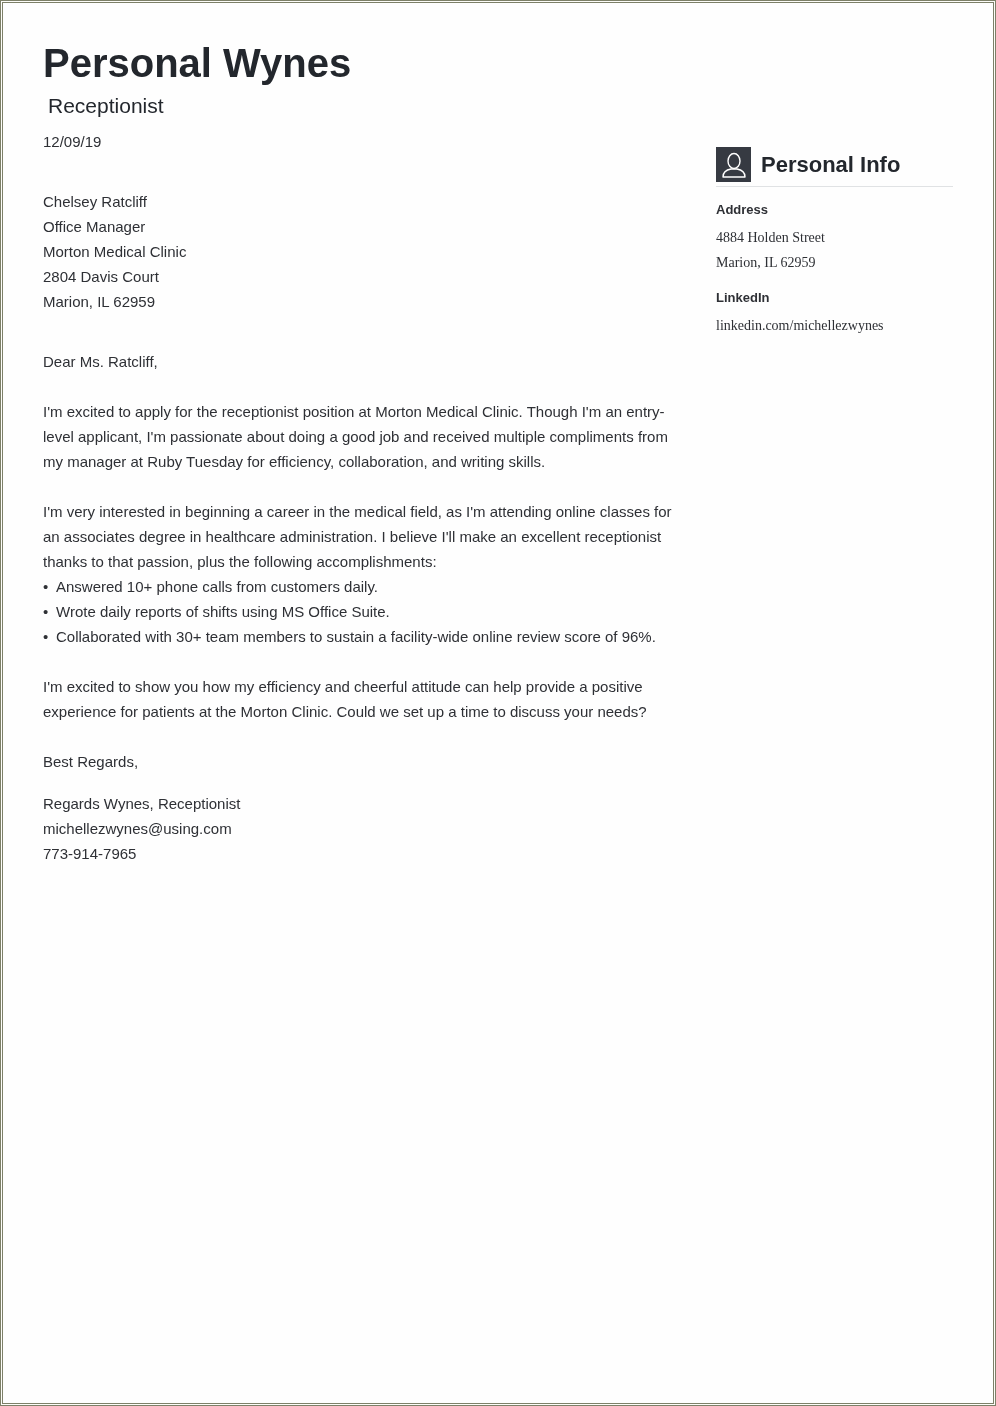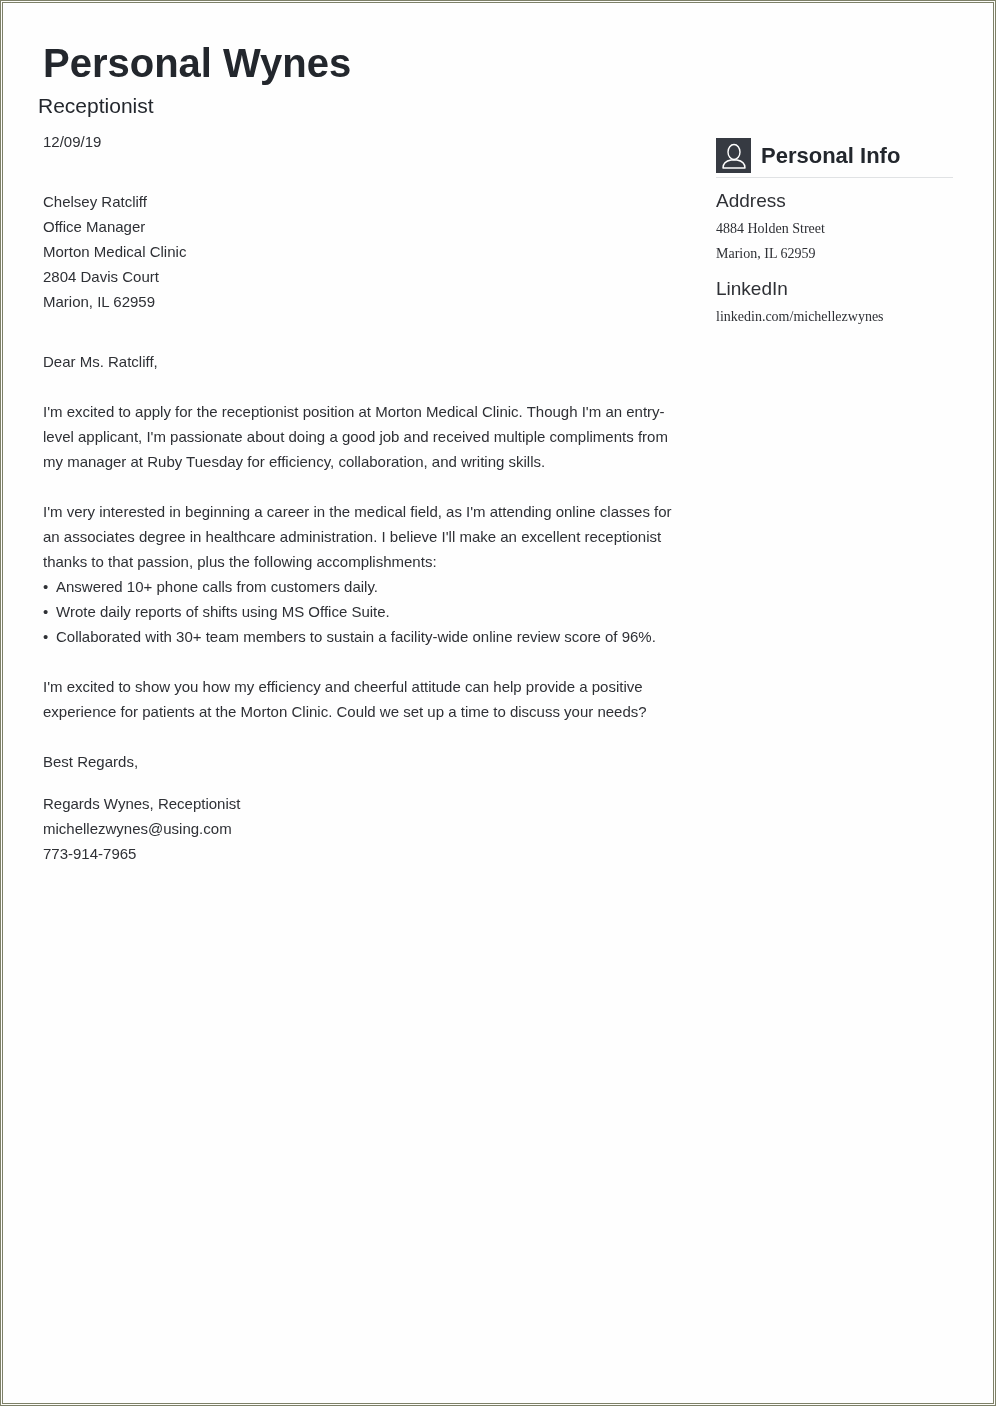--- a/index.html
+++ b/index.html
@@ -21,51 +21,51 @@
       box-sizing: border-box;
       border: 1px solid #7d8068;
       background: #fefefe;
     }
     .name {
       position: absolute; left: 43px; top: 40px;
       font-size: 40px; font-weight: bold; color: #23272d;
       letter-spacing: 0px; line-height: 46px;
     }
     .job-title {
-      position: absolute; left: 38px; top: 93px;
+      position: absolute; left: 48px; top: 93px;
       font-size: 21px; color: #23272d; line-height: 26px;
     }
     .letter {
       position: absolute; left: 43px; top: 129px; width: 640px;
       font-size: 15px; line-height: 25px; color: #2e3035;
     }
     .letter p { margin: 0; }
     .date { height: 25px; }
     .recipient { margin-top: 35px !important; }
     .gap { height: 25px; }
     .salutation { margin-top: 35px !important; }
     .bullets { list-style: none; margin: 0; padding: 0; }
     .bullets li { position: relative; padding-left: 13px; }
     .bullets li .dot { position: absolute; left: 0; top: 0; }
     .sidebar {
-      position: absolute; left: 716px; top: 138px; width: 237px;
+      position: absolute; left: 716px; top: 147px; width: 237px;
     }
     .sb-head {
       display: flex; align-items: center; height: 35px;
       border-bottom: 1px solid #e0e2e4; padding-bottom: 4px;
     }
     .sb-icon {
       width: 35px; height: 35px; background: #363a42;
       display: flex; align-items: center; justify-content: center;
     }
     .sb-title {
       margin-left: 10px; font-size: 22px; font-weight: bold; color: #23272d;
     }
     .sb-label {
-      font-size: 19px; font-weight: normal; color: #2e3035;
+      font-size: 13px; font-weight: bold; color: #2e3035;
       margin-top: 13px; line-height: 20px;
     }
     .sb-label.second { }
     .sb-value { font-size: 14px; line-height: 25px; color: #2e3035; font-family: Liberation Serif, serif; }
     .sb-value.first { margin-top: 5px; }
   </style>
 </head>
 <body>
 
 <div class="frame-outer"></div>

